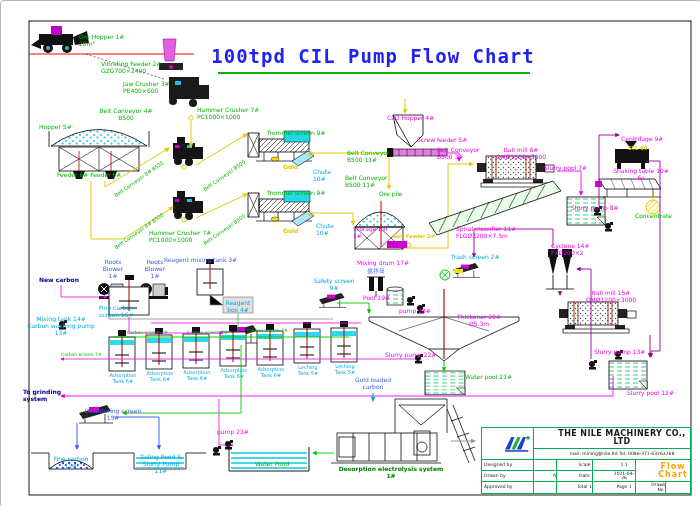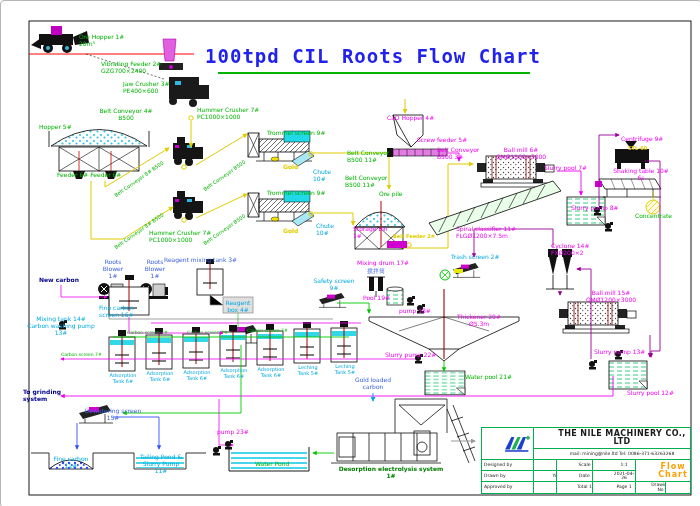--- a/index.html
+++ b/index.html
@@ -357,21 +357,21 @@
   <path d="M394,398 H446 M394,398 V432 M446,398 V432"></path>
   <path d="M398,404 H444 M398,404 L420,424 M444,404 L420,424"></path>
   <rect x="413" y="430" width="16" height="24"></rect>
         <circle cx="421" cy="446" r="5"></circle>
   <rect x="338" y="436" width="16" height="20"></rect>
   <path d="M446,408 L468,462 M452,404 L474,460 M450,420 L462,416 M456,436 L468,432 M462,450 L474,446"></path>
 </g>
 <path d="M450,440 H474" stroke="#999" stroke-width="1" fill="none" marker-end="url(#aGr)"></path>
 </svg>
 
-<div class="title">100tpd CIL Roots Flow Chart</div>
+<div class="title">100tpd CIL Pump Flow Chart</div>
 <div class="underline"></div>
 
 <div class="lb g" style="left:78px;top:32px">Ore Hopper 1#
 20m³</div>
 <div class="lb g" style="left:100px;top:59px">Vibrating Feeder 2#
 GZG700×2400</div>
 <div class="lb g" style="left:122px;top:79px">Jaw Crusher 3#
 PE400×600</div>
 <div class="lb g cc" style="left:125px;top:106px">Belt Conveyor 4#
 B500</div>

